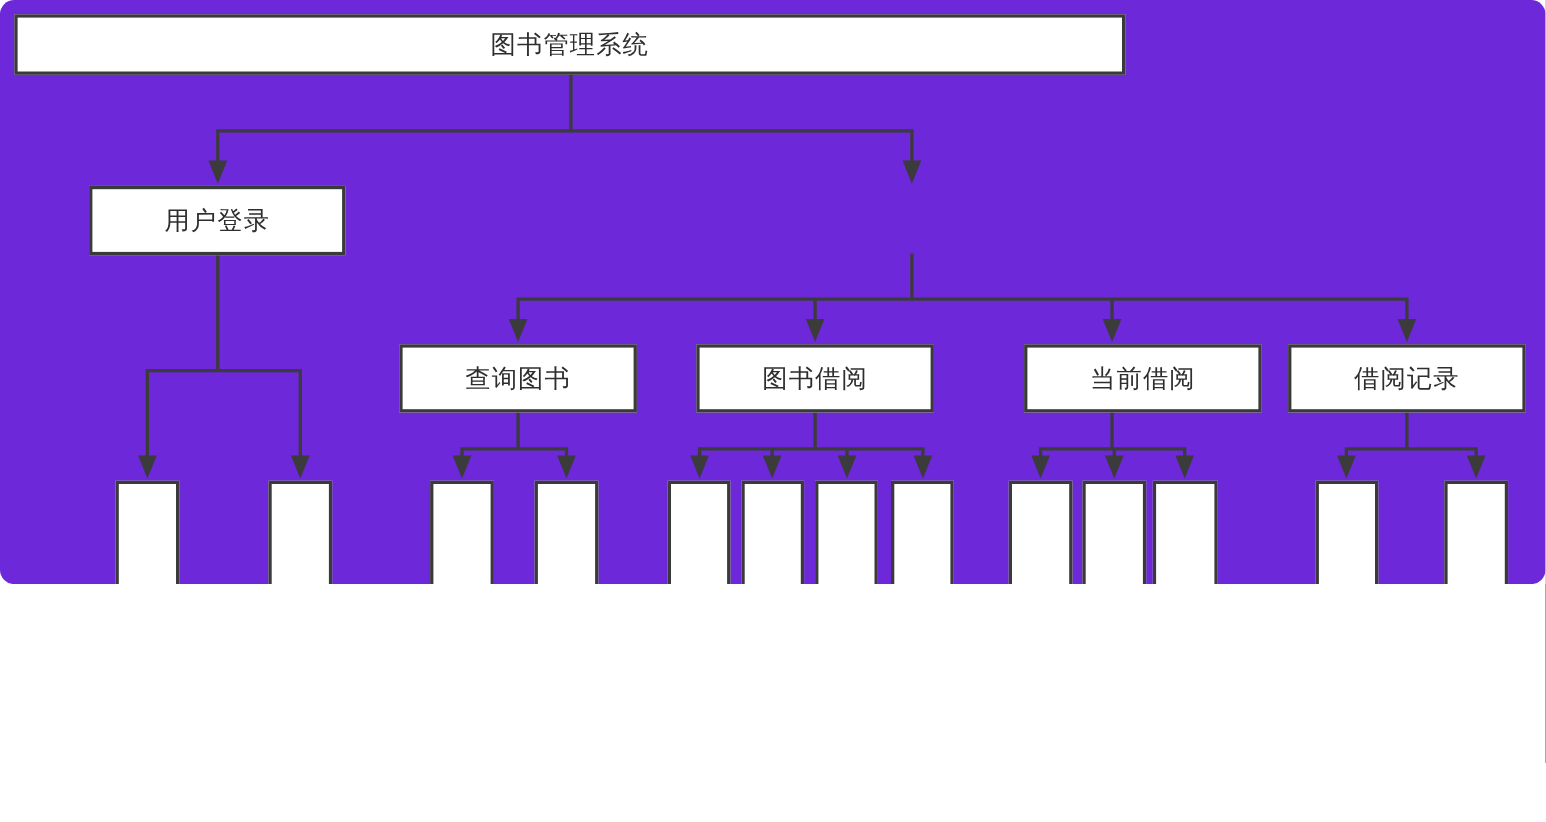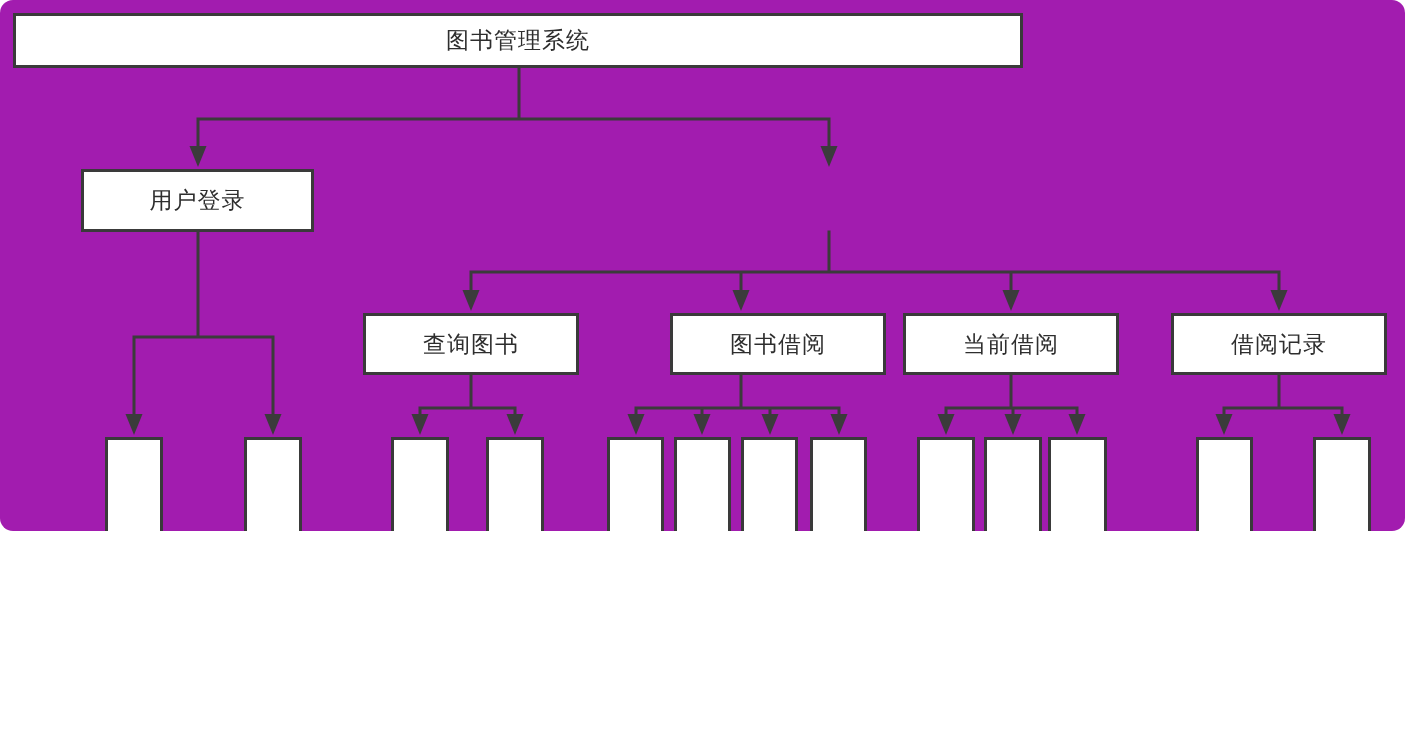--- a/index.html
+++ b/index.html
@@ -1,20 +1,20 @@
 <!DOCTYPE html>
 <html><head>
 <meta charset="utf-8">
 <style>
   html,body{margin:0;padding:0;background:#ffffff;}
   .canvas{
     position:relative;
     width:1405px;
     height:531px;
-    background:#a21caf;
+    background:#6d28d9;
     font-family:"DejaVu Sans","Liberation Sans",sans-serif;
     overflow:hidden;
     border-radius:13px;
   }
   .connectors{
     position:absolute;
     left:0;top:0;
   }
   .hnode{
     position:absolute;
@@ -110,22 +110,22 @@
       <use href="#ah" x="1224" y="435"></use>
       <use href="#ah" x="1342" y="435"></use>
     </g>
   </svg>
 
   <div class="hnode" style="left:13px;top:13px;width:1010px;height:55px;">图书管理系统</div>
 
   <div class="hnode" style="left:81px;top:169px;width:233px;height:63px;">用户登录</div>
 
   <div class="hnode" style="left:363px;top:313px;width:216px;height:62px;">查询图书</div>
-  <div class="hnode" style="left:633px;top:313px;width:216px;height:62px;margin-left:37px;">图书借阅</div>
-  <div class="hnode" style="left:903px;top:313px;width:216px;height:62px;">当前借阅</div>
+  <div class="hnode" style="left:633px;top:313px;width:216px;height:62px;">图书借阅</div>
+  <div class="hnode" style="left:931px;top:313px;width:216px;height:62px;">当前借阅</div>
   <div class="hnode" style="left:1171px;top:313px;width:216px;height:62px;">借阅记录</div>
 
   <div class="vnode" style="left:105px;width:58px;">
     <span>用户登录</span>
   </div>
   <div class="vnode" style="left:244px;width:58px;">
     <span>注销登录</span>
   </div>
 
   <div class="vnode" style="left:391px;width:58px;">

